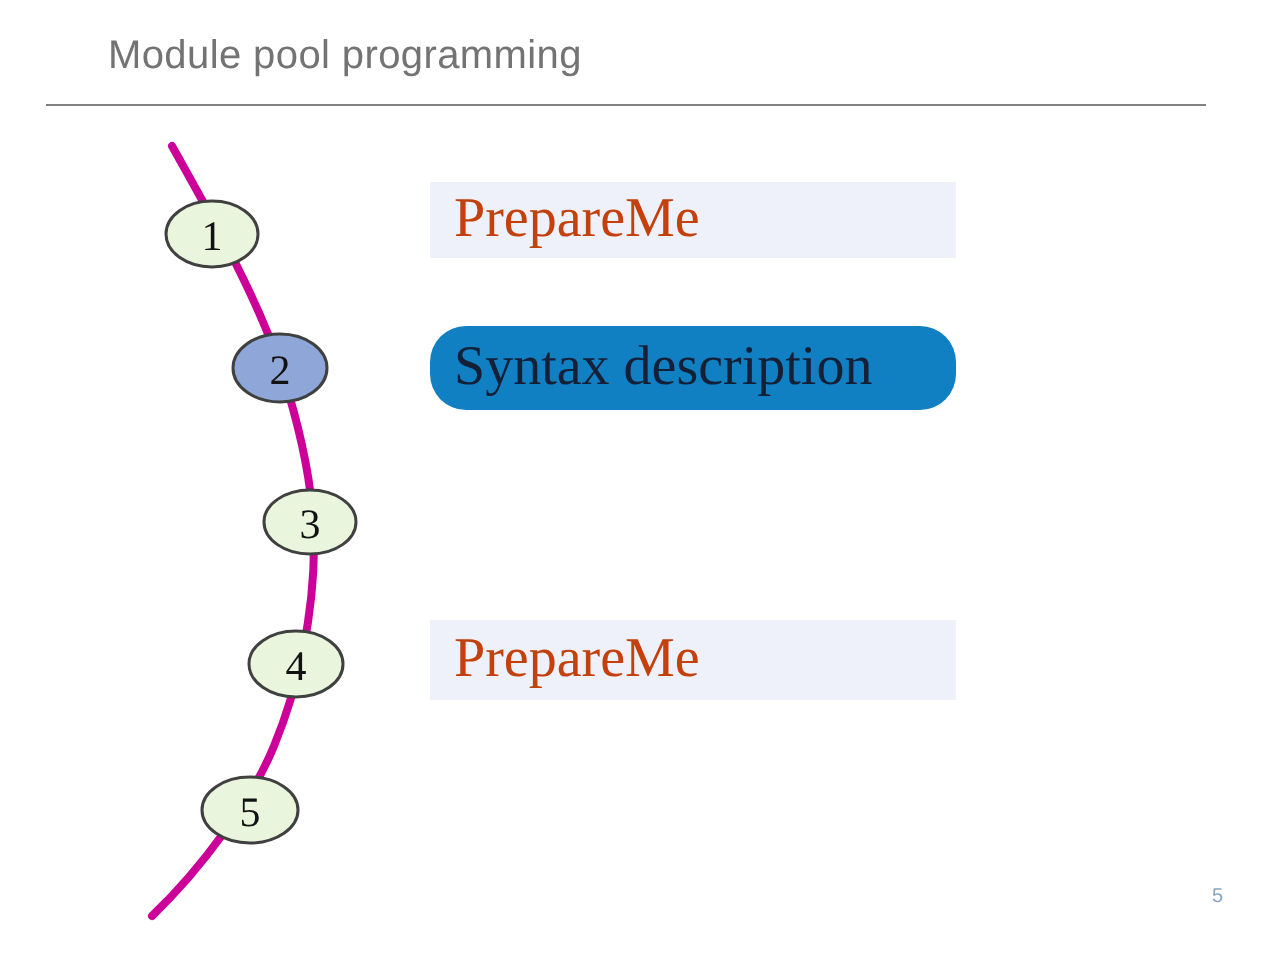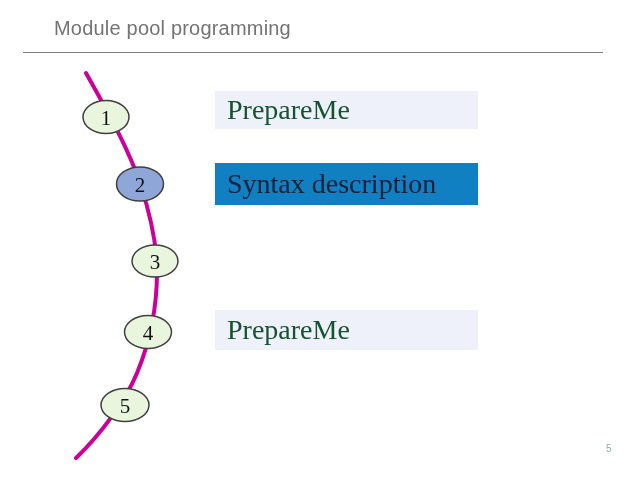--- a/index.html
+++ b/index.html
@@ -37,33 +37,34 @@
     position: absolute;
     left: 0;
     top: 0;
   }
   .item {
     position: absolute;
     left: 215px;
     width: 263px;
     height: 40px;
     background: #eef0fa;
-    color: #14532d;
+    color: #c2410c;
     font-family: "Liberation Serif", serif;
     font-size: 28px;
     display: flex;
     align-items: center;
     padding-left: 12px;
     box-sizing: border-box;
     white-space: nowrap;
   }
   .item.active {
     background: #1080c2;
     color: #142038;
     height: 42px;
+    border-radius: 18px;
   }
   .page-number {
     position: absolute;
     left: 606px;
     top: 443px;
     font-size: 10px;
     color: #8ba7bf;
   }
   .node-text {
     font-family: "Liberation Serif", serif;

